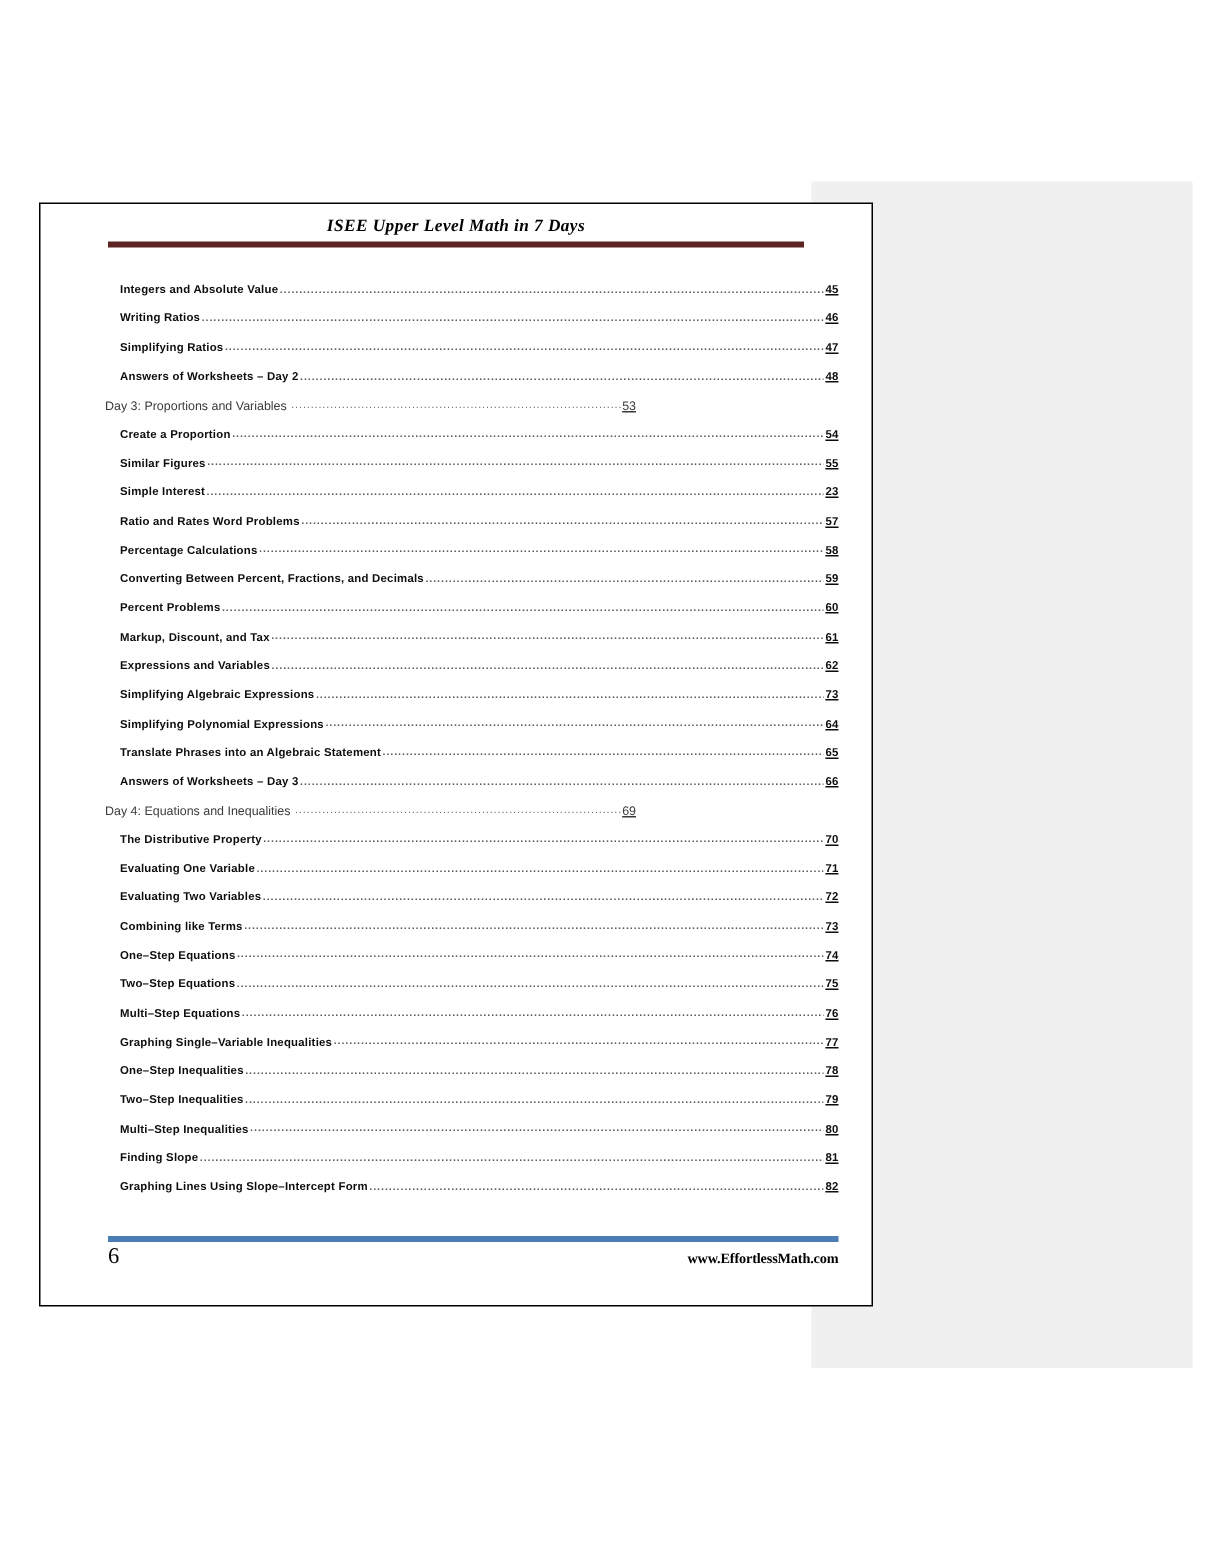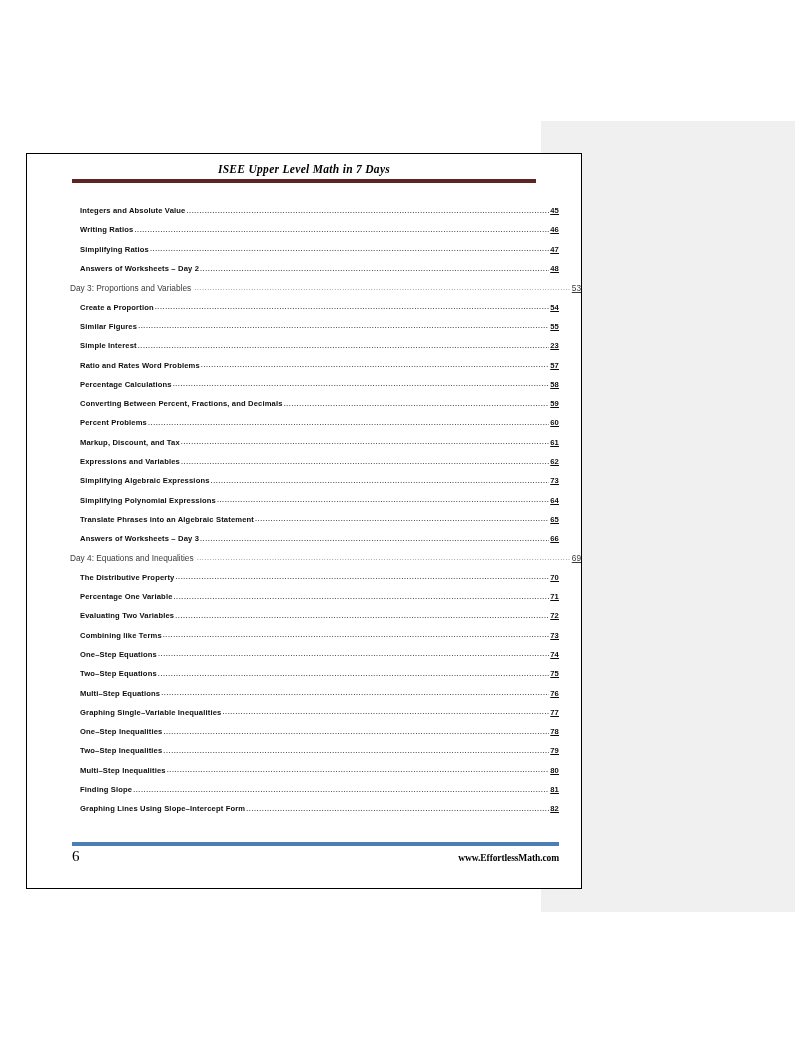--- a/index.html
+++ b/index.html
@@ -22,21 +22,21 @@
     top: 121px;
     width: 254px;
     height: 791px;
     background: #f0f0f0;
   }
 
   
   .page-sheet {
     position: absolute;
     left: 26px;
-    top: 153px;
+    top: 135px;
     width: 556px;
     height: 736px;
     background: #ffffff;
     border: 1.6px solid #000000;
     box-sizing: border-box;
   }
 
   
   .page-header {
     position: absolute;
@@ -72,20 +72,21 @@
     display: flex;
     align-items: center;
     font-size: 7.6px;
     color: #1a1a1a;
     height: 19.3px;
   }
 
   
   .toc-row.level-1 {
     padding-left: 43px;
+    padding-right: 157px;
     font-weight: normal;
     color: #3b3b3b;
     font-size: 8.3px;
   }
   
   .toc-row.level-2 {
     padding-left: 53px;
     padding-right: 22px;
     font-weight: bold;
     color: #0d0d0d;
@@ -256,21 +257,21 @@
         <span class="toc-label">Day 4: Equations and Inequalities</span>
         <span class="toc-leader">...............................................................................................................................................................................................................................................</span>
         <span class="toc-page">69</span>
       </div>
       <div class="toc-row level-2">
         <span class="toc-label">The Distributive Property</span>
         <span class="toc-leader">...............................................................................................................................................................................................................................................</span>
         <span class="toc-page">70</span>
       </div>
       <div class="toc-row level-2">
-        <span class="toc-label">Percentage One Variable</span>
+        <span class="toc-label">Evaluating One Variable</span>
         <span class="toc-leader">...............................................................................................................................................................................................................................................</span>
         <span class="toc-page">71</span>
       </div>
       <div class="toc-row level-2">
         <span class="toc-label">Evaluating Two Variables</span>
         <span class="toc-leader">...............................................................................................................................................................................................................................................</span>
         <span class="toc-page">72</span>
       </div>
       <div class="toc-row level-2">
         <span class="toc-label">Combining like Terms</span>

